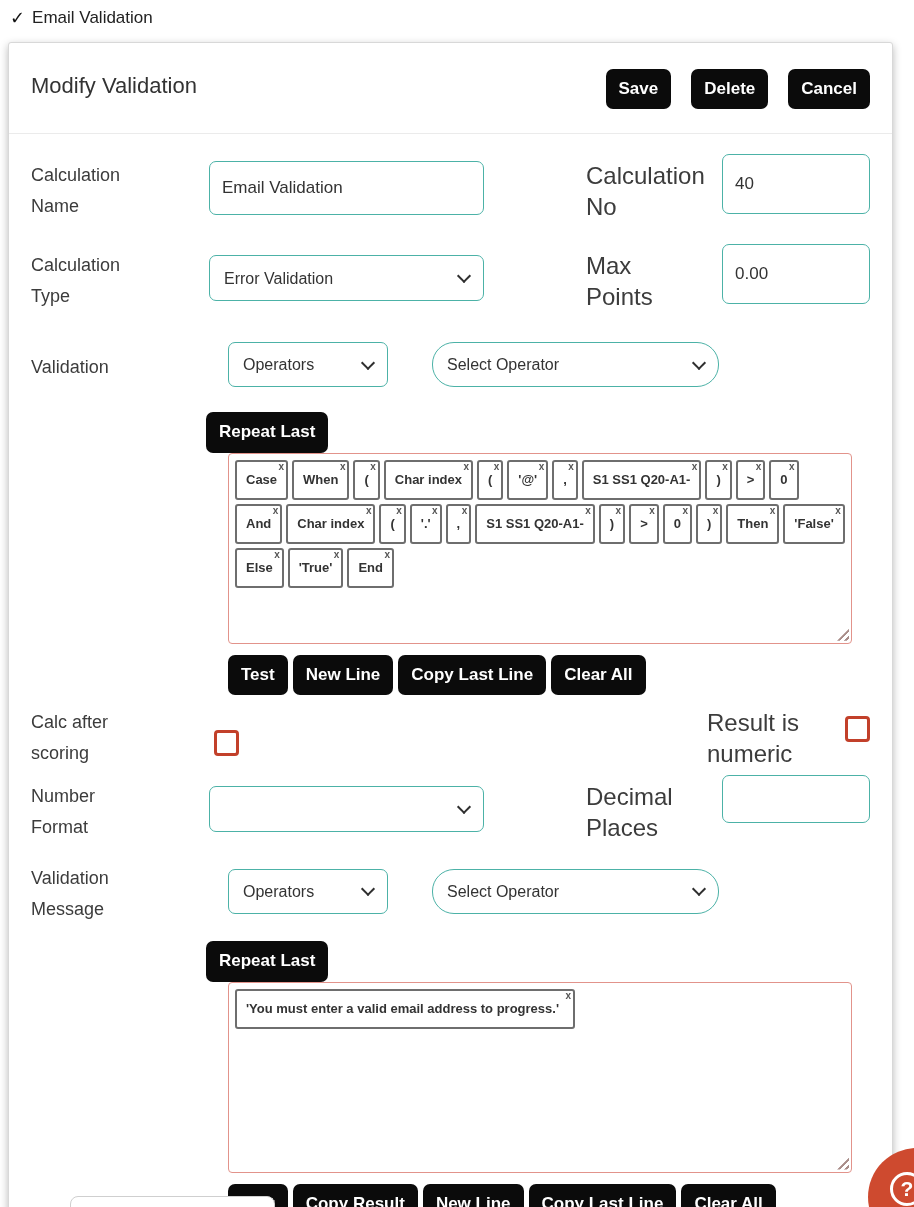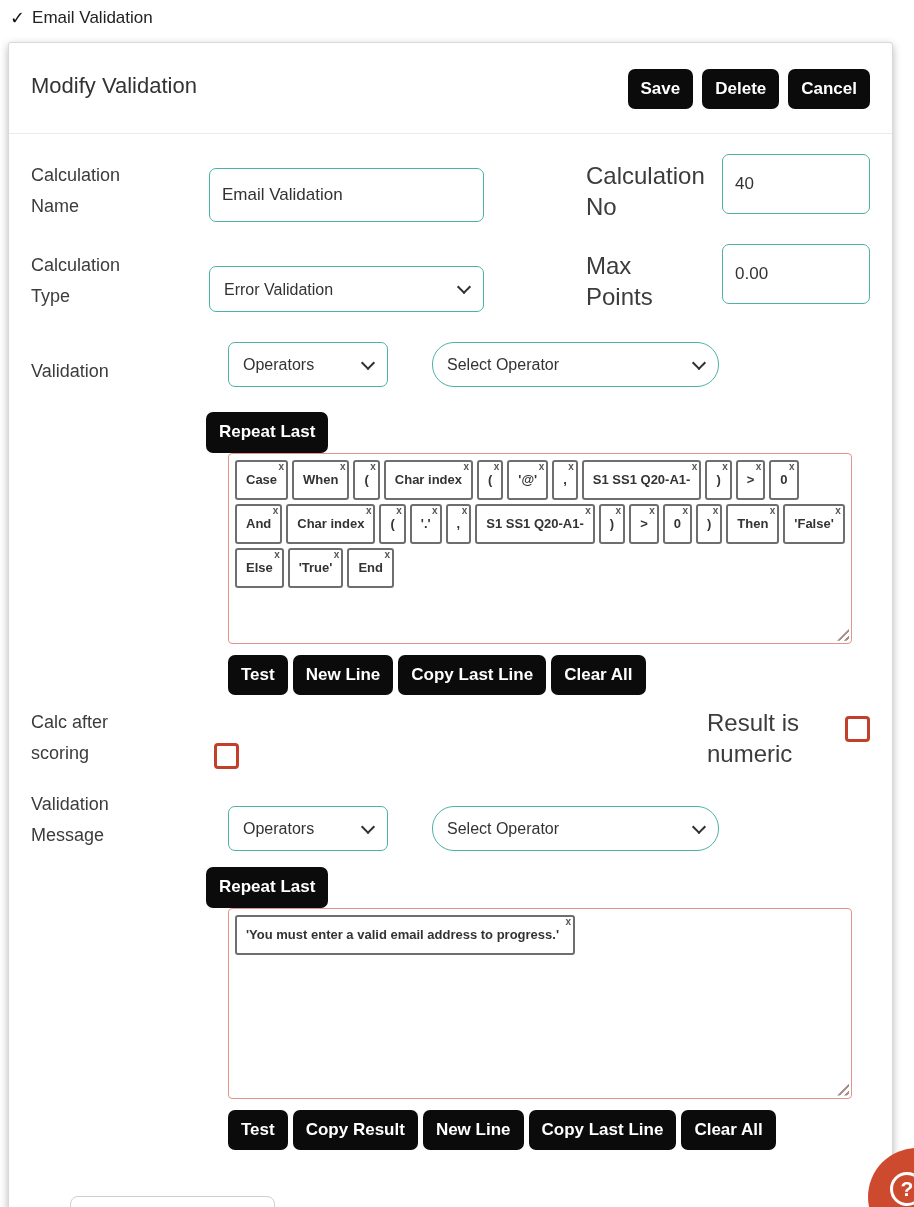--- a/index.html
+++ b/index.html
@@ -9,28 +9,28 @@
   .breadcrumb { padding:7px 0 0 10px; font-size:17px; color:#222; display:flex; align-items:center; gap:7px; }
   .breadcrumb .check { font-size:18px; color:#111; }
 
   .card { position:absolute; left:8px; top:42px; width:885px; height:1400px;
           background:#fff; border:1px solid #d8d8d8; border-radius:3px;
           box-shadow:0 3px 9px rgba(0,0,0,0.28); }
 
   .card-header { display:flex; align-items:flex-start; padding:26px 22px 24px 22px;
                  border-bottom:1px solid #ebebeb;justify-content:flex-end; }
   .card-title { font-size:22px; color:#333; font-weight:500; padding-top:4px; }
-  .header-actions { margin-left:auto; display:flex; gap:9px; }
+  .header-actions { margin-left:auto; display:flex; gap:20px; }
 
   .btn-dark { background:#0b0b0b; color:#fff; border:none; border-radius:7px;
               font-family:"Liberation Sans", sans-serif; font-size:17px; font-weight:700;
               padding:10px 13px; cursor:pointer; line-height:1.2; }
 
   .form { padding:10px 22px 22px 22px; }
-  .frow { display:flex; align-items:flex-end; }
+  .frow { display:flex; align-items:center; }
   .lbl { width:178px; font-size:18px; color:#3c3c3c; line-height:31px; padding-top:6px; }
   .lbl > span { display:inline-block; max-width:122px; }
   .rgt { margin-left:auto; display:flex; align-items:flex-start; }
   .lbl-r { width:136px; font-size:24px; color:#3c3c3c; line-height:31px; padding-top:6px;margin-left:20px; }
   .lbl-r > span { display:inline-block; max-width:108px; }
 
   input.txt { border:1px solid #4cb2a7; border-radius:7px; font-size:17px; color:#333;
               padding:0 12px; outline:none; font-family:"Liberation Sans", sans-serif; }
   .in-name { width:275px; height:54px; }
   .in-no   { width:148px; height:60px; }
@@ -267,20 +267,32 @@
 
     <div class="frow mt6">
       <div class="lbl"><span>Calc after scoring</span></div>
       <div class="checkbox cb-left"></div>
       <div class="rgt">
         <div class="lbl-r"><span>Result is numeric</span></div>
         <div class="checkbox cb-right"></div>
       </div>
     </div>
 
+    <div class="frow mt6">
+      <div class="lbl"><span>Number Format</span></div>
+      <span class="sel sel-fmt">
+        <select>
+          <option></option>
+        </select>
+      </span>
+      <div class="rgt">
+        <div class="lbl-r"><span>Decimal Places</span></div>
+        <input class="txt in-dec" type="text" value="" style="">
+      </div>
+    </div>
 
     <div class="frow mt14">
       <div class="lbl"><span>Validation Message</span></div>
       <span class="sel sel-ops gap19">
         <select>
           <option>Operators</option>
         </select>
       </span>
       <span class="sel sel-op gap44">
         <select>

